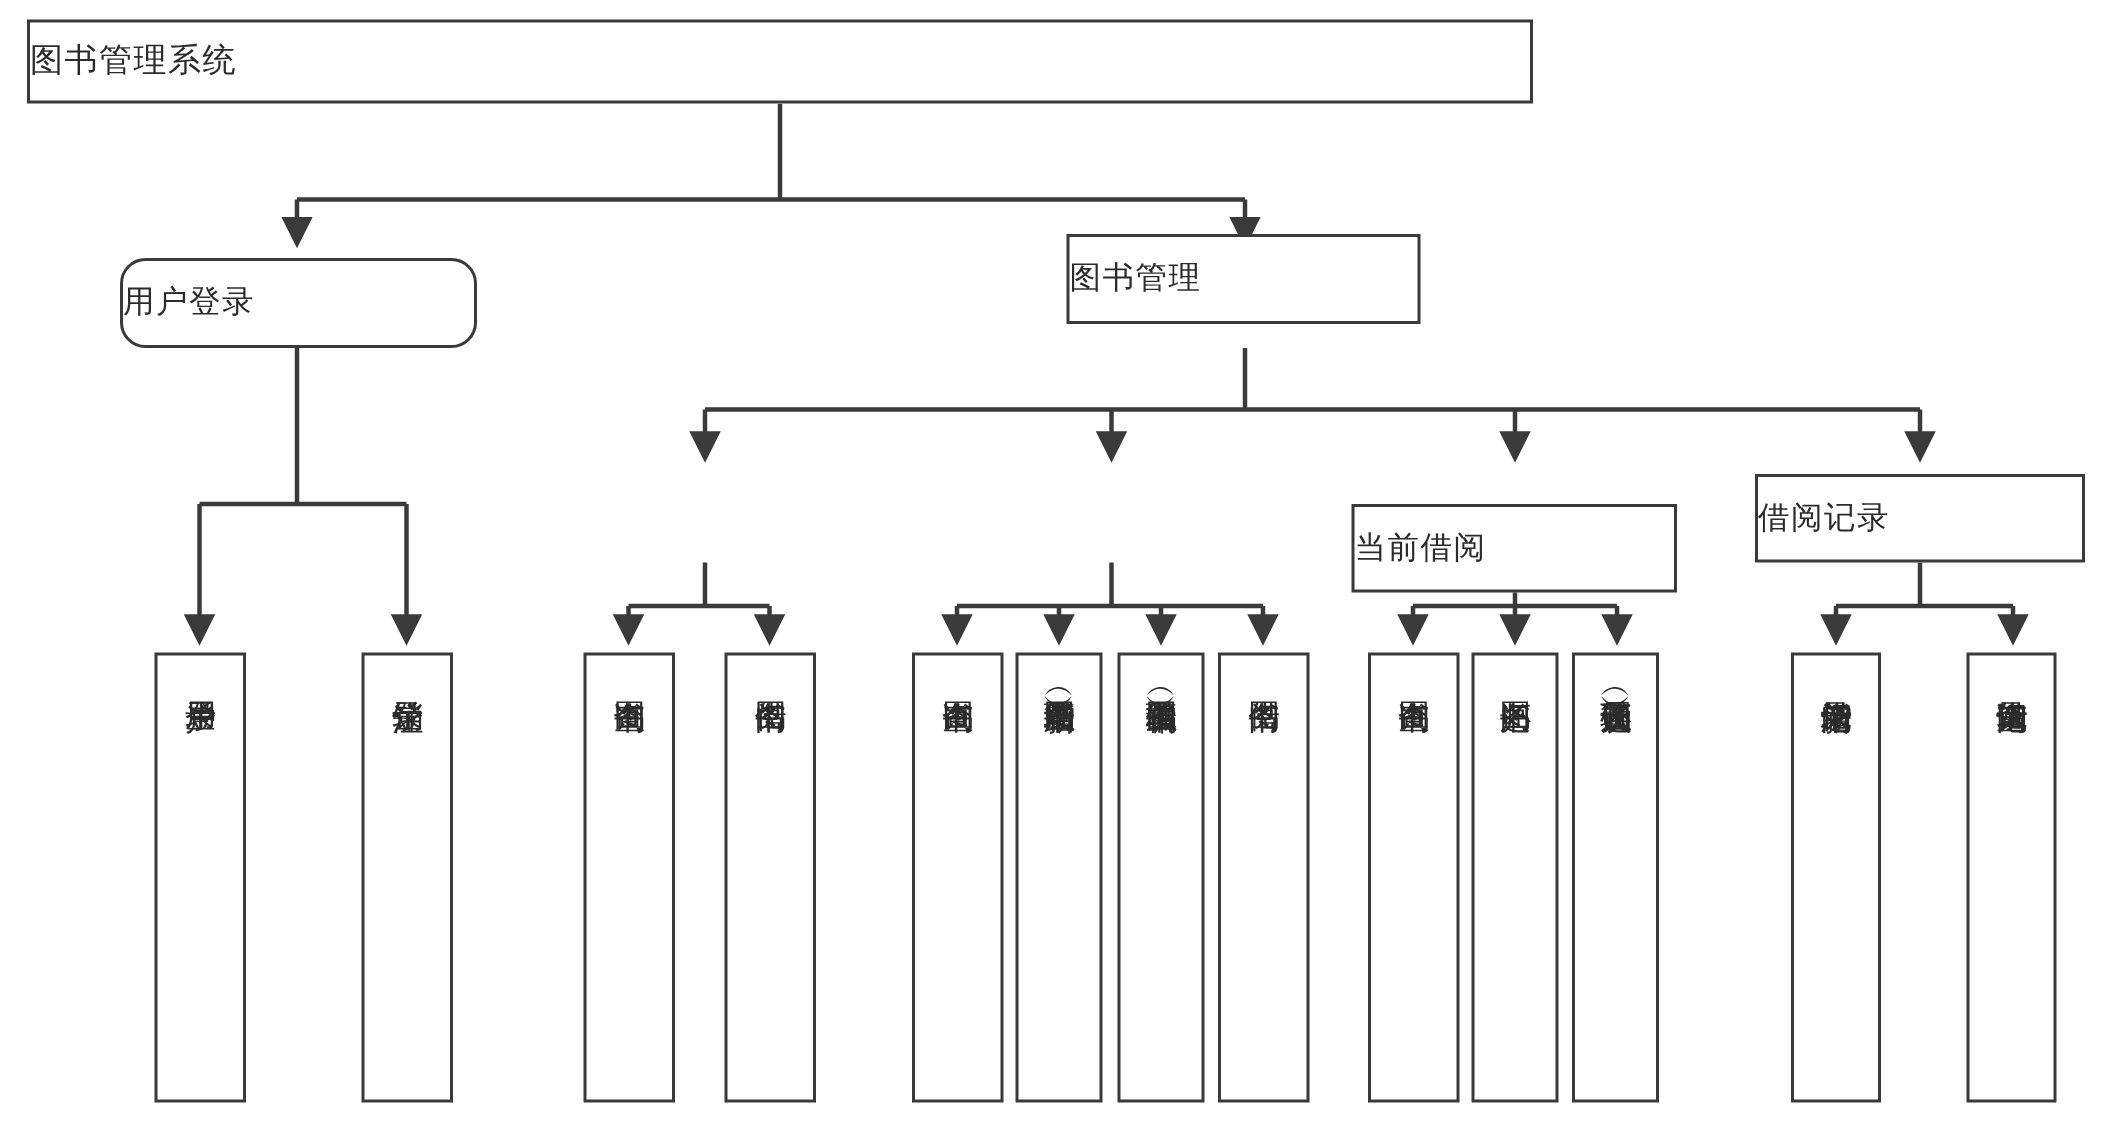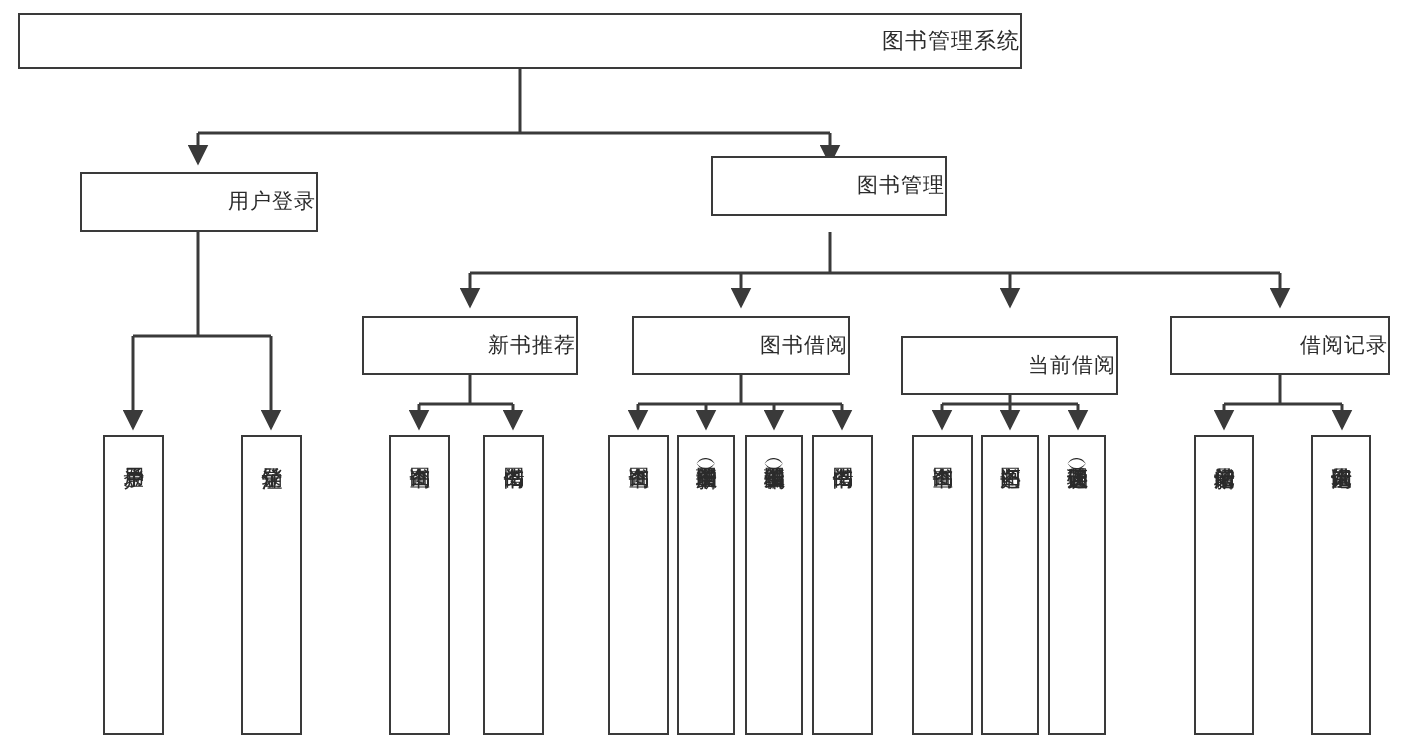--- a/index.html
+++ b/index.html
@@ -22,21 +22,21 @@
     height:747px;
     pointer-events:none;
   }
   .node{
     position:absolute;
     box-sizing:border-box;
     background:#ffffff;
     border:2px solid #3a3a3a;
     display:flex;
     align-items:center;
-    justify-content:flex-end;
+    justify-content:flex-start;
     color:#2b2b2b;
   }
   .node.horiz{
     font-size:21px;
     letter-spacing:1px;
     line-height:1.2;
   }
   .node.root{
     font-size:22px;
   }
@@ -116,33 +116,27 @@
       <path d="M 1224 404 L 1342 404"></path>
       <path d="M 1224 404 L 1224 427" marker-end="url(#arrow)"></path>
       <path d="M 1342 404 L 1342 427" marker-end="url(#arrow)"></path>
     </g>
   </svg>
 
   <div class="node horiz root" style="left:18px; top:13px; width:1004px; height:56px;">
     <span>图书管理系统</span>
   </div>
 
-  <div class="node horiz" style="left:80px; top:172px; width:238px; height:60px;">
+  <div class="node horiz" style="left:80px; top:172px; width:238px; height:60px;border-radius:17px;">
     <span>用户登录</span>
   </div>
   <div class="node horiz" style="left:711px; top:156px; width:236px; height:60px;">
     <span>图书管理</span>
   </div>
 
-  <div class="node horiz" style="left:362px; top:316px; width:216px; height:59px;">
-    <span>新书推荐</span>
-  </div>
-  <div class="node horiz" style="left:632px; top:316px; width:218px; height:59px;">
-    <span>图书借阅</span>
-  </div>
   <div class="node horiz" style="left:901px; top:316px; width:217px; height:59px;margin-top:20px;">
     <span>当前借阅</span>
   </div>
   <div class="node horiz" style="left:1170px; top:316px; width:220px; height:59px;">
     <span>借阅记录</span>
   </div>
 
   <div class="node vert" style="left:103px; top:435px; width:61px; height:300px;">
     <span class="vtext">用户登录</span>
   </div>

